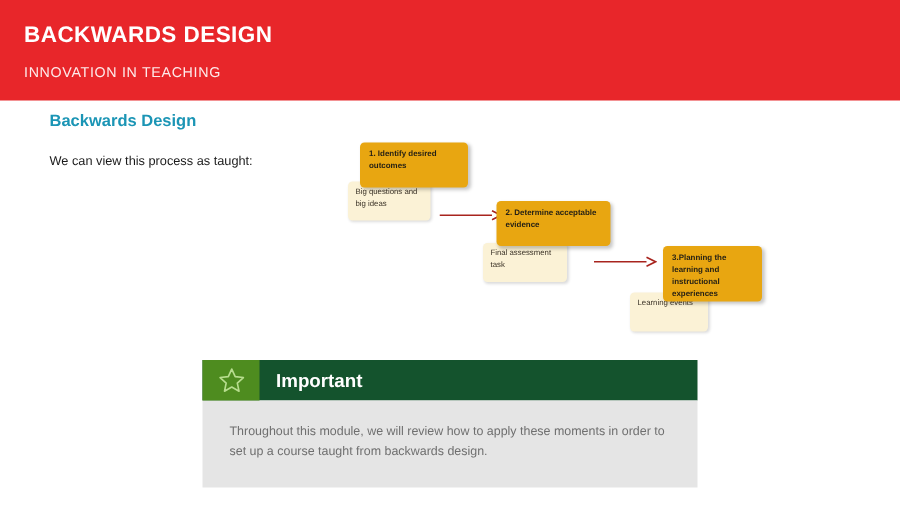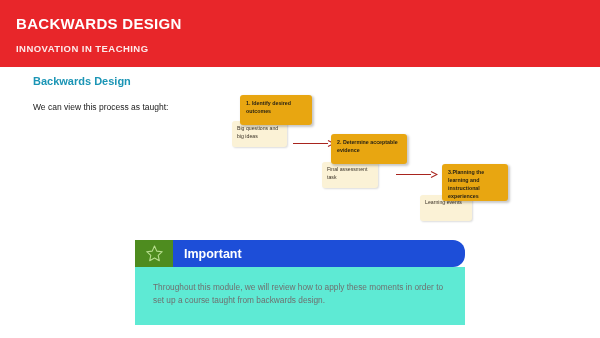--- a/index.html
+++ b/index.html
@@ -31,21 +31,21 @@
     font-size: 15px;
     font-weight: bold;
     letter-spacing: 0.3px;
     color: #ffffff;
   }
   .header-subtitle {
     position: absolute;
     left: 16px;
     top: 43px;
     font-size: 9.5px;
-    font-weight: bold;
+    font-weight: normal;
     letter-spacing: 0.45px;
     color: #fdeaea;
   }
 
   
   .section-title {
     position: absolute;
     left: 33px;
     top: 75px;
     font-size: 11px;
@@ -105,41 +105,40 @@
   .callout {
     position: absolute;
     left: 135px;
     top: 240px;
     width: 330px;
   }
   .callout-header {
     display: flex;
     align-items: stretch;
     height: 27px;
-    background: #1d4ed8;
-    border-radius: 12px;
+    background: #14532d;
   }
   .callout-icon-box {
     width: 38px;
     background: #4e8c1f;
     display: flex;
     align-items: center;
     justify-content: center;
     flex: 0 0 38px;
   }
   .callout-title {
     display: flex;
     align-items: center;
     padding-left: 11px;
     font-size: 12.5px;
     font-weight: bold;
     color: #ffffff;
   }
   .callout-body {
-    background: #5eead4;
+    background: #e5e5e5;
     min-height: 58px;
     padding: 14px 18px 14px 18px;
     box-sizing: border-box;
   }
   .callout-text {
     font-size: 8.3px;
     line-height: 1.55;
     color: #6f6f6f;
   }
 </style>

